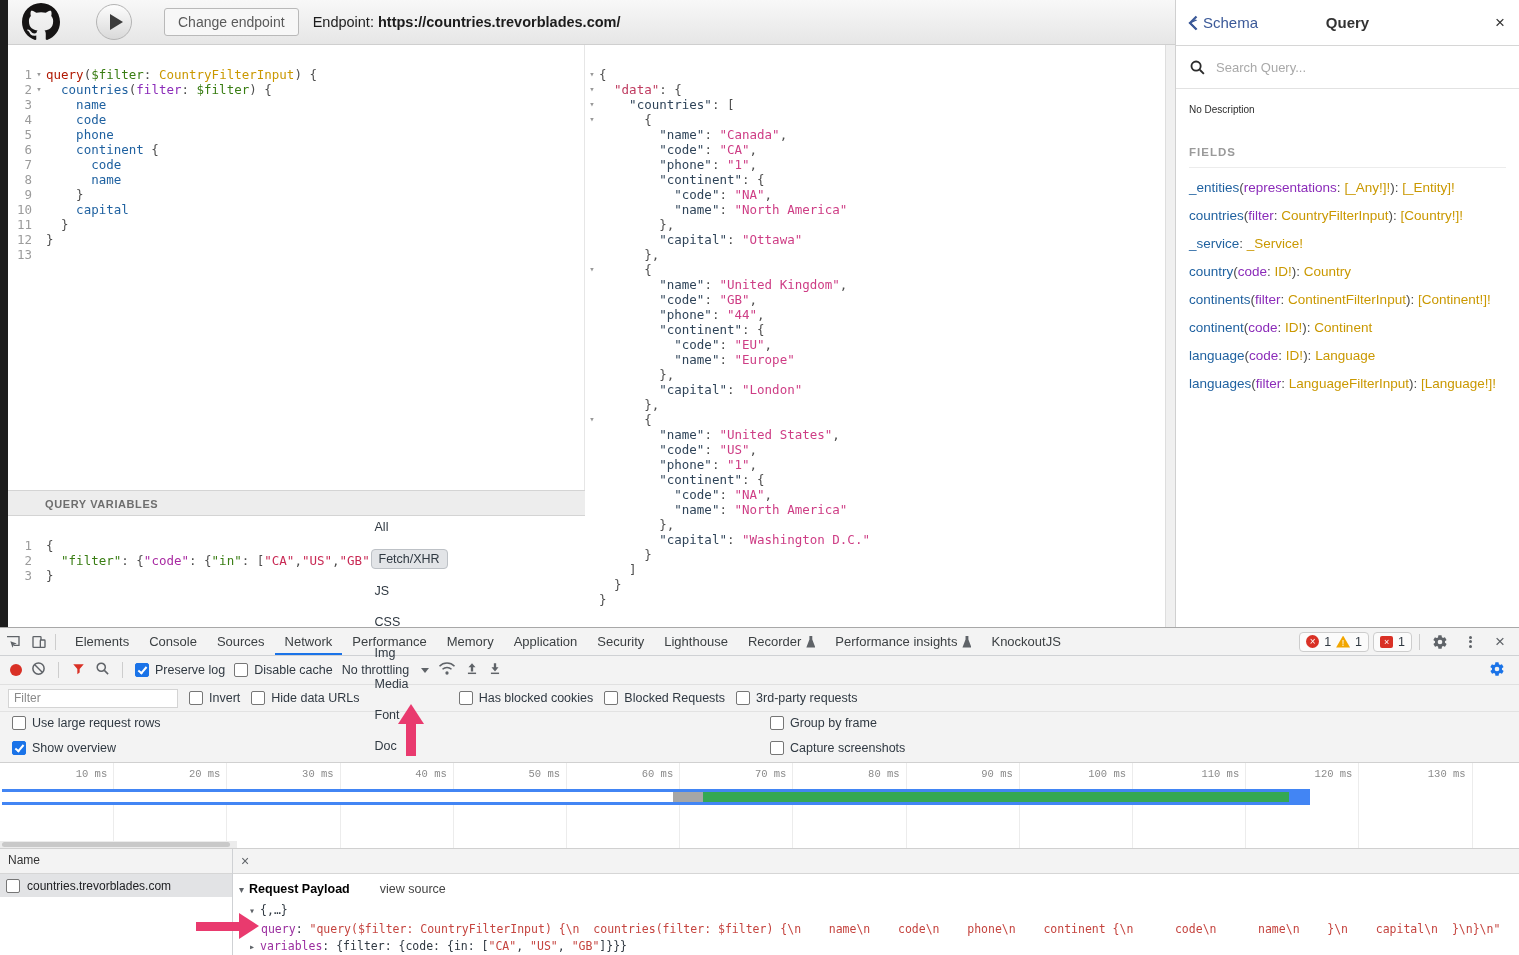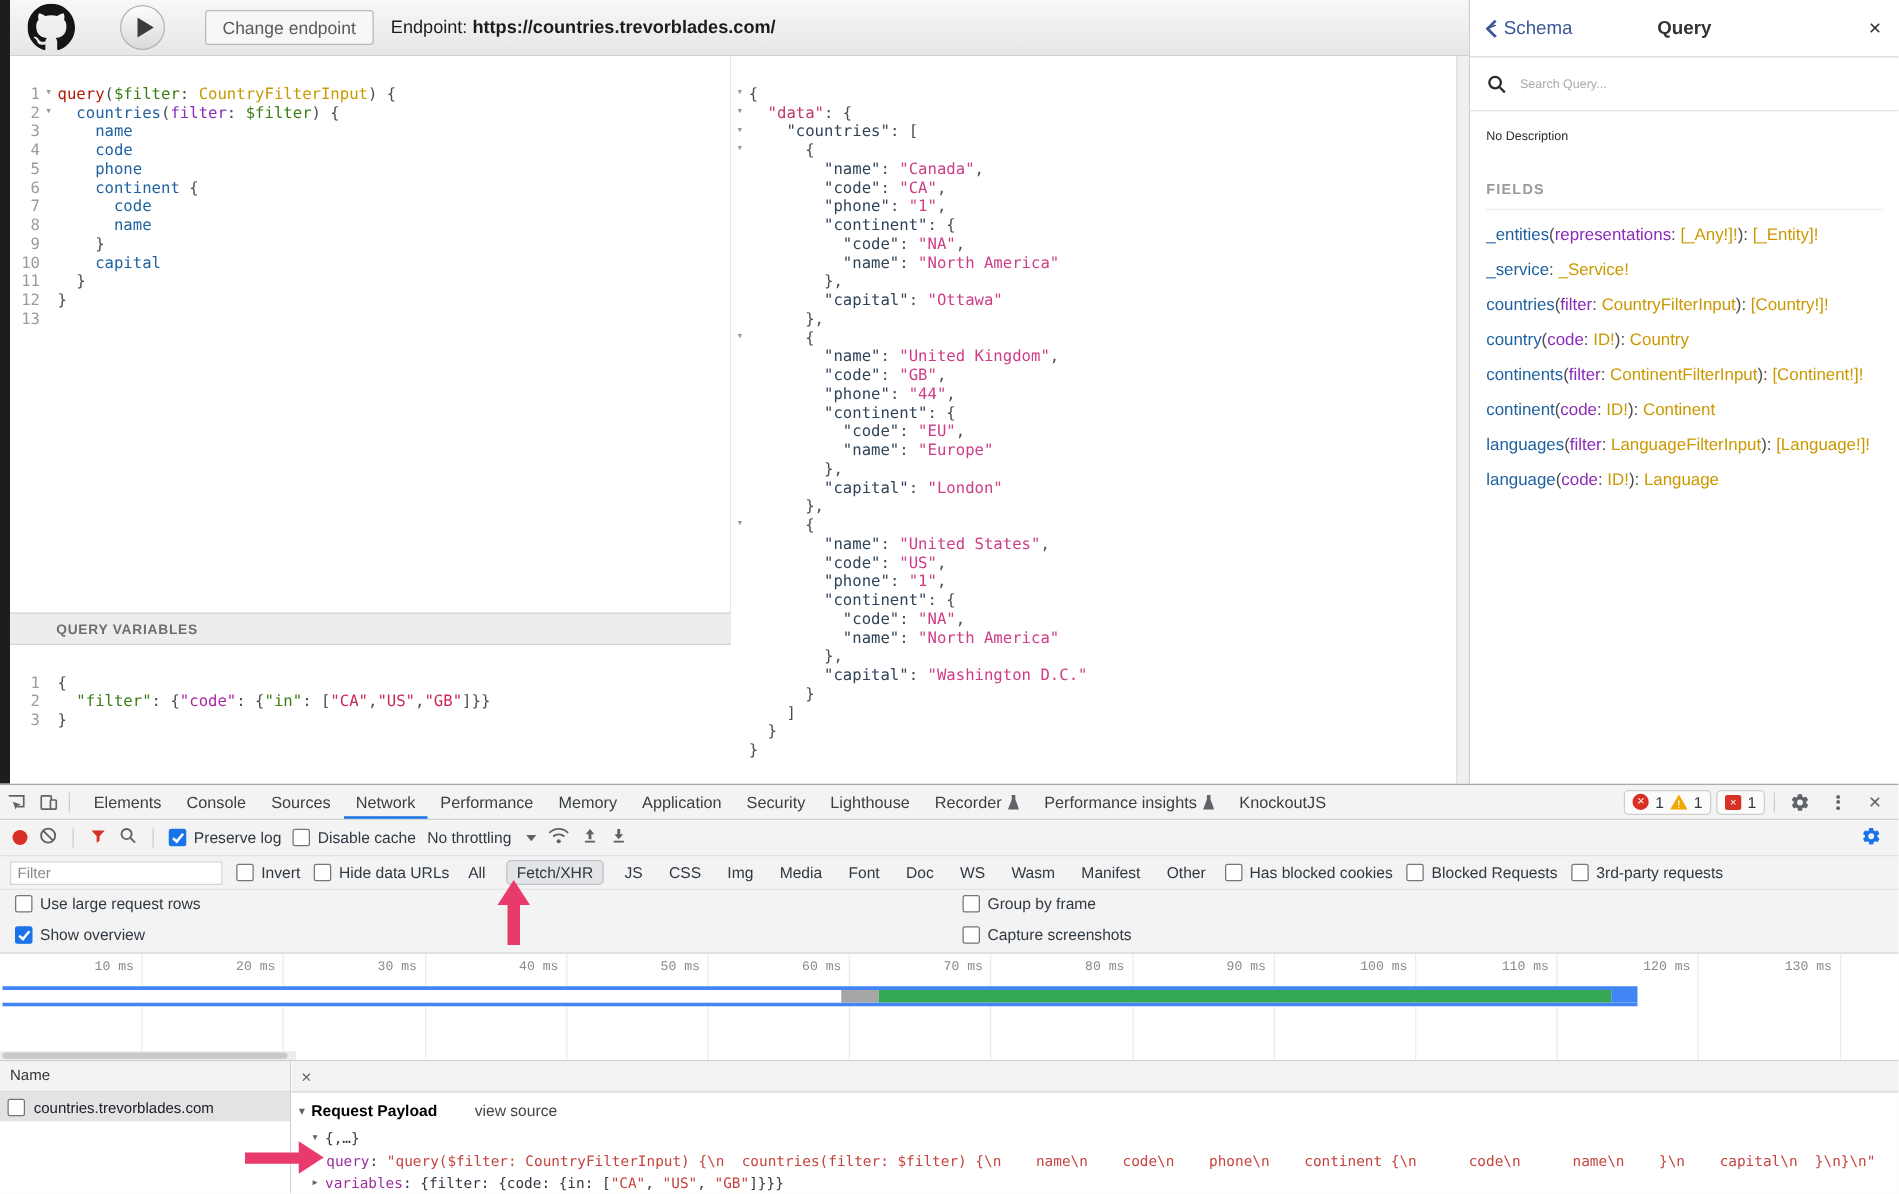--- a/index.html
+++ b/index.html
@@ -34,21 +34,21 @@
   .tk-rdata{color:#bf3a5f;} .tk-rkey{color:#2f4459;} .tk-rval{color:#ce3d85;}
   .tk-field{color:#1f61a0;} .tk-pkey{color:#9b2fa0;} .tk-pstr{color:#c5443f;} .tk-pdark{color:#303942;}
 
   
   .doc{left:1175px;top:0;width:344px;height:627px;background:#fff;border-left:1px solid #d0d0d0;}
   .doc-header{height:45px;border-bottom:1px solid #d6d6d6;position:relative;display:flex;align-items:center;}
   .doc-back{display:flex;align-items:center;gap:5px;margin-left:12px;color:#3b5998;font-size:15px;}
   .doc-title{position:absolute;left:0;right:0;text-align:center;font-weight:bold;font-size:15px;color:#333;}
   .doc-close{position:absolute;right:14px;font-size:17px;color:#333;}
   .doc-search{height:42px;border-bottom:1px solid #e2e2e2;display:flex;align-items:center;gap:8px;padding:0 13px;}
-  .doc-search input{border:0;outline:0;font-size:10px;color:#000000;font-family:"Liberation Sans",sans-serif;width:250px;}
+  .doc-search input{border:0;outline:0;font-size:13px;color:#000000;font-family:"Liberation Sans",sans-serif;width:250px;}
   .doc-search input::placeholder{color:#a9a9a9;}
   .doc-desc{margin:15px 13px 0;font-size:10px;color:#2b2b2b;}
   .doc-fields-h{margin:31px 13px 0;padding-bottom:9px;font-size:11.5px;font-weight:bold;letter-spacing:1px;color:#9a9a9a;border-bottom:1px solid #ececec;}
   .doc-fields{margin-top:6px;}
   .doc-field{margin:0 13px;height:28px;line-height:28px;font-size:13.5px;white-space:nowrap;}
 
   
   .dt{left:0;top:627px;width:1519px;height:328px;background:#f3f3f3;border-top:1px solid #a8a8a8;font-size:12.5px;color:#303942;}
   .dt-tabbar{height:27px;border-bottom:1px solid #cfd1d4;display:flex;align-items:center;}
   .dt-icon{display:flex;align-items:center;justify-content:center;width:26px;height:100%;}
@@ -70,21 +70,21 @@
   .cb{flex:none;width:12px;height:12px;border:1px solid #767676;border-radius:2px;background:#fff;position:relative;}
   .cb.on{background:#1a73e8;border-color:#1a73e8;}
   .cb.on::after{content:"";position:absolute;left:3.5px;top:0.5px;width:3px;height:7px;border:solid #fff;border-width:0 2px 2px 0;transform:rotate(40deg);}
   .lbl{display:flex;align-items:center;gap:6px;white-space:nowrap;}
   .dd-caret{width:0;height:0;border-left:4px solid transparent;border-right:4px solid transparent;border-top:5px solid #5f6368;margin-left:6px;}
   .nt-gear{margin-left:auto;margin-right:4px;}
 
   .dt-filter{height:26px;border-bottom:1px solid #e2e2e2;display:flex;align-items:center;gap:11px;padding:0 8px;white-space:nowrap;}
   .filter-input{width:158px;height:17px;border:1px solid #d4d4d4;background:#fff;font-size:12px;font-family:"Liberation Sans",sans-serif;padding:0 5px;color:#333;outline:0;}
   .filter-input::placeholder{color:#8a8a8a;}
-  .chips{display:flex;align-items:center;gap:13px;}
+  .chips{display:flex;gap:13px;flex-direction:column;}
   .chip{padding:2px 4px;border-radius:4px;color:#303942;}
   .chip.sel{background:#e2e4e7;border:1px solid #bdc1c6;padding:2px 7px;}
 
   .dt-optrow{height:25px;position:relative;}
   .opt-left{position:absolute;left:12px;top:4px;}
   .opt-right{position:absolute;left:770px;top:4px;}
   .dt-optrow.r2{border-bottom:1px solid #d0d0d0;}
 
   .dt-timeline{height:85px;background:#fff;position:relative;border-bottom:1px solid #d0d0d0;overflow:hidden;font-family:Liberation Mono, monospace;}
   .tick-line{position:absolute;top:0;bottom:0;width:1px;background:#ececec;}
@@ -231,27 +231,27 @@
       <svg width="17" height="17" viewBox="0 0 24 24" fill="none" stroke="#2b2b2b" stroke-width="2.6">
           <circle cx="10" cy="10" r="6.5"></circle>
           <line x1="15.2" y1="15.2" x2="21" y2="21"></line>
         </svg>
       <input class="doc-search-input" placeholder="Search Query..." style="">
     </div>
     <div class="doc-desc">No Description</div>
     <div class="doc-fields-h">FIELDS</div>
     <div class="doc-fields">
         <div class="doc-field"><span class="tk-field">_entities</span><span class="tk-p">(</span><span class="tk-arg">representations</span><span class="tk-p">: </span><span class="tk-type">[_Any!]!</span><span class="tk-p">): </span><span class="tk-type">[_Entity]!</span></div>
+        <div class="doc-field"><span class="tk-field">countries</span><span class="tk-p">(</span><span class="tk-arg">filter</span><span class="tk-p">: </span><span class="tk-type">CountryFilterInput</span><span class="tk-p">): </span><span class="tk-type">[Country!]!</span></div>
         <div class="doc-field"><span class="tk-field">_service</span><span class="tk-p">: </span><span class="tk-type">_Service!</span></div>
-        <div class="doc-field"><span class="tk-field">countries</span><span class="tk-p">(</span><span class="tk-arg">filter</span><span class="tk-p">: </span><span class="tk-type">CountryFilterInput</span><span class="tk-p">): </span><span class="tk-type">[Country!]!</span></div>
         <div class="doc-field"><span class="tk-field">country</span><span class="tk-p">(</span><span class="tk-arg">code</span><span class="tk-p">: </span><span class="tk-type">ID!</span><span class="tk-p">): </span><span class="tk-type">Country</span></div>
         <div class="doc-field"><span class="tk-field">continents</span><span class="tk-p">(</span><span class="tk-arg">filter</span><span class="tk-p">: </span><span class="tk-type">ContinentFilterInput</span><span class="tk-p">): </span><span class="tk-type">[Continent!]!</span></div>
         <div class="doc-field"><span class="tk-field">continent</span><span class="tk-p">(</span><span class="tk-arg">code</span><span class="tk-p">: </span><span class="tk-type">ID!</span><span class="tk-p">): </span><span class="tk-type">Continent</span></div>
+        <div class="doc-field"><span class="tk-field">language</span><span class="tk-p">(</span><span class="tk-arg">code</span><span class="tk-p">: </span><span class="tk-type">ID!</span><span class="tk-p">): </span><span class="tk-type">Language</span></div>
         <div class="doc-field"><span class="tk-field">languages</span><span class="tk-p">(</span><span class="tk-arg">filter</span><span class="tk-p">: </span><span class="tk-type">LanguageFilterInput</span><span class="tk-p">): </span><span class="tk-type">[Language!]!</span></div>
-        <div class="doc-field"><span class="tk-field">language</span><span class="tk-p">(</span><span class="tk-arg">code</span><span class="tk-p">: </span><span class="tk-type">ID!</span><span class="tk-p">): </span><span class="tk-type">Language</span></div>
       </div>
   </div>
 
   <div class="abs dt">
 
     <div class="dt-tabbar">
       <span class="dt-icon">
         <svg width="16" height="16" viewBox="0 0 24 24" fill="none" stroke="#5f6368" stroke-width="2">
             <path d="M3 4h18v13h-8"></path>
             <path d="M8 11l3.2 9.5 2-4.3 4.4-1.8z" fill="#5f6368" stroke="none"></path>

